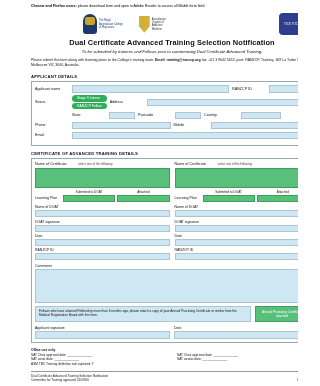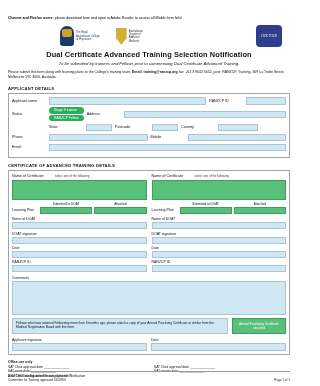--- a/index.html
+++ b/index.html
@@ -5,21 +5,21 @@
   * { box-sizing: border-box; }
   html, body { margin:0; padding:0; }
   body {
     width: 298px; height: 386px;
     background: #ffffff;
     font-family: "Liberation Sans", sans-serif;
     font-size: 4.2px;
     color: #111;
     overflow: hidden;
   }
-  .page { position: relative; width: 298px; height: 386px; padding: 16px 8px; }
+  .page { position: relative; width: 298px; height: 386px; padding: 4px 8px; margin-left: 23px; }
 
   .chrome-note {
     font-size: 3.6px; color: #000; margin: 0 0 3px 0; line-height: 1.2;
   }
   .chrome-note b { color:#000; }
 
   
   .header { position: relative; height: 26px; }
   .logo-left {
     position: absolute; left: 52px; top: 1px; width: 44px; height: 24px;

